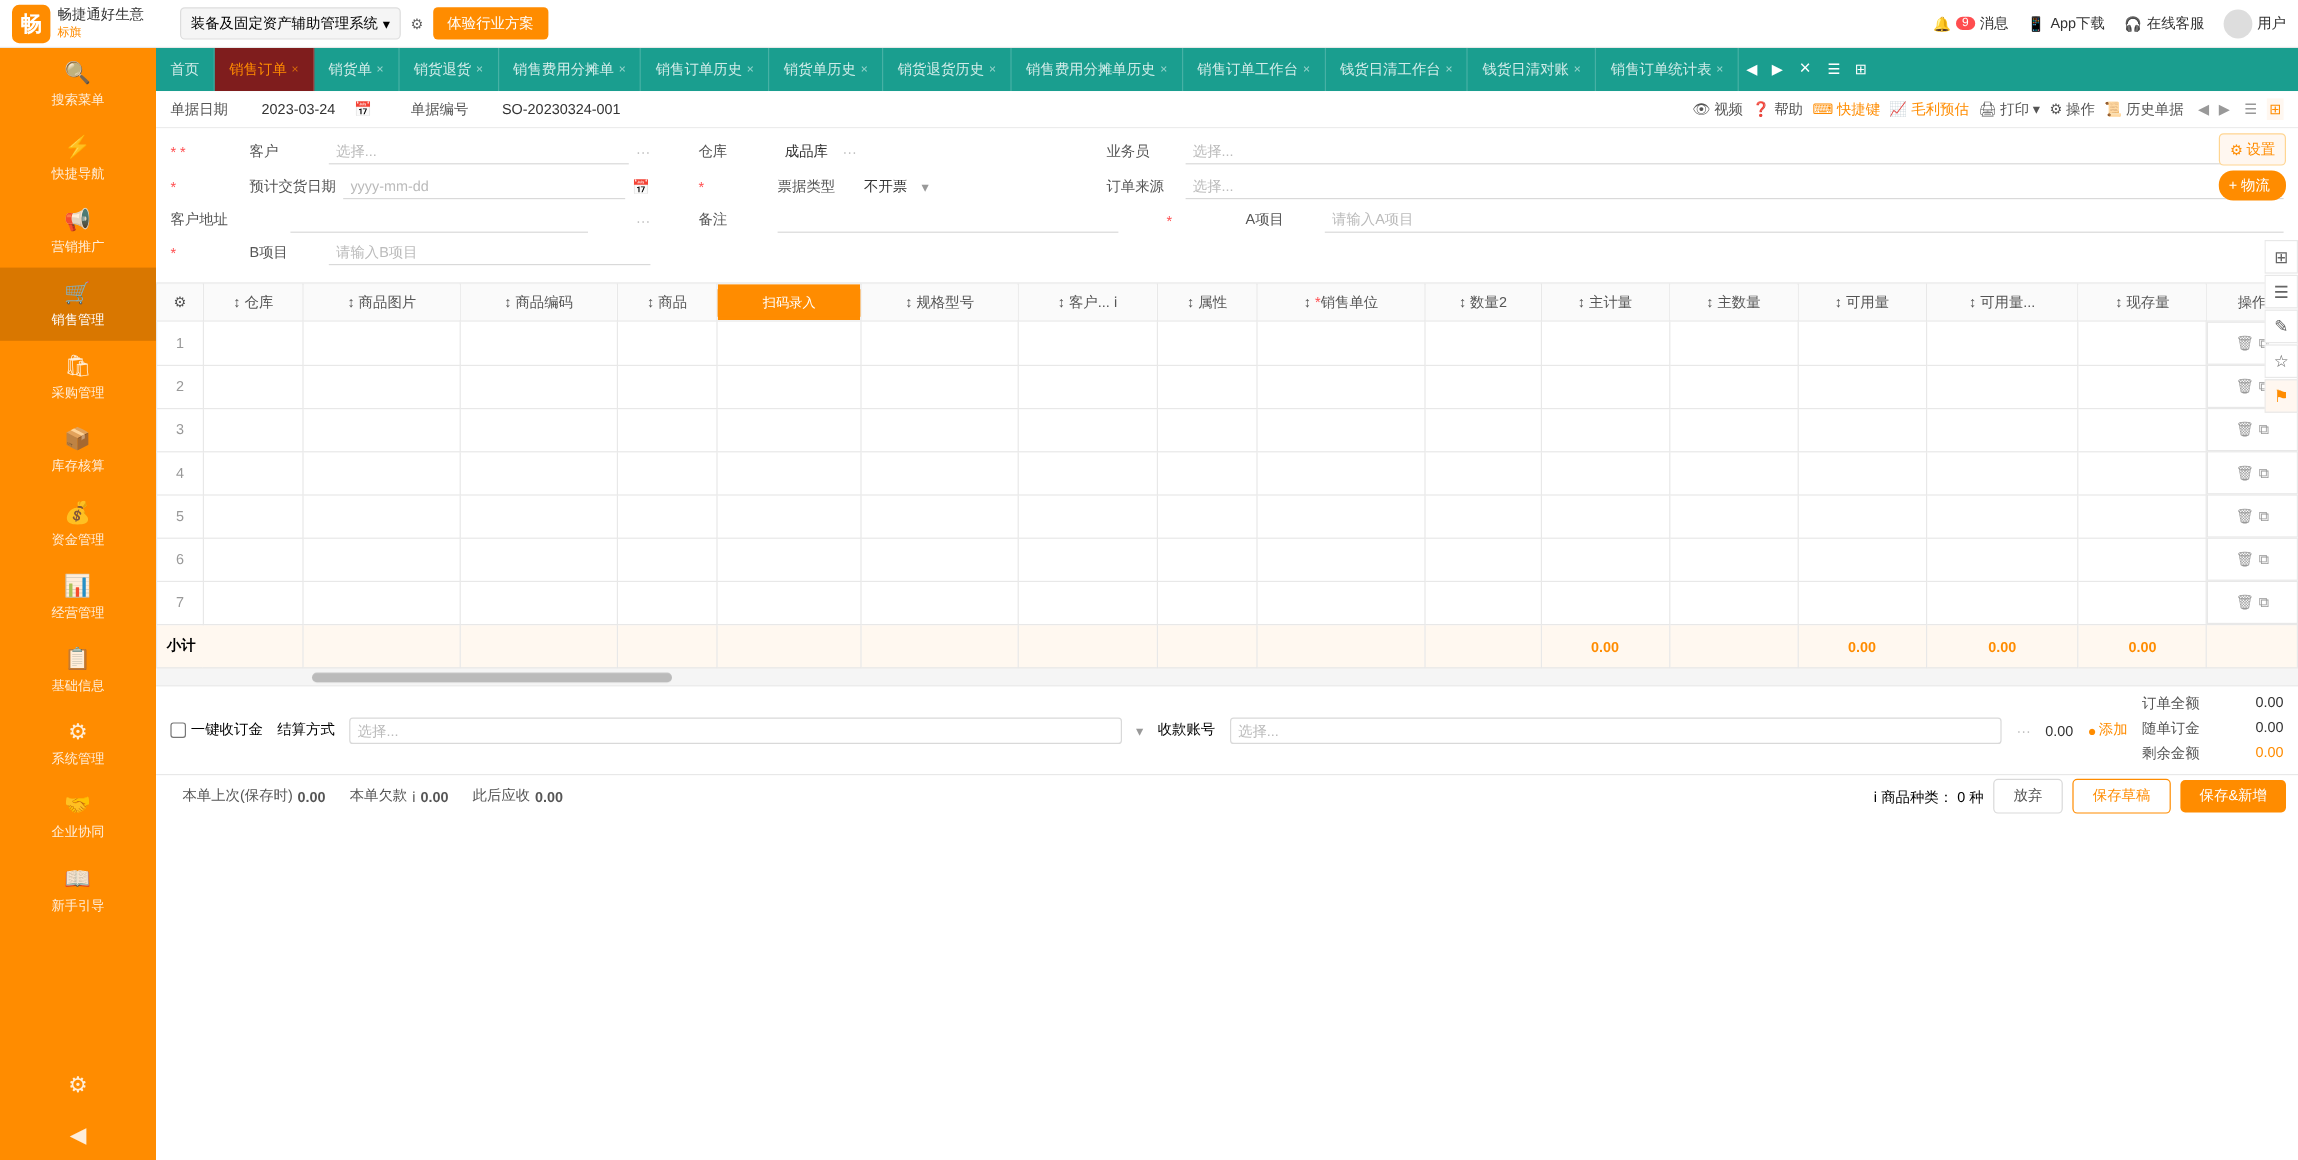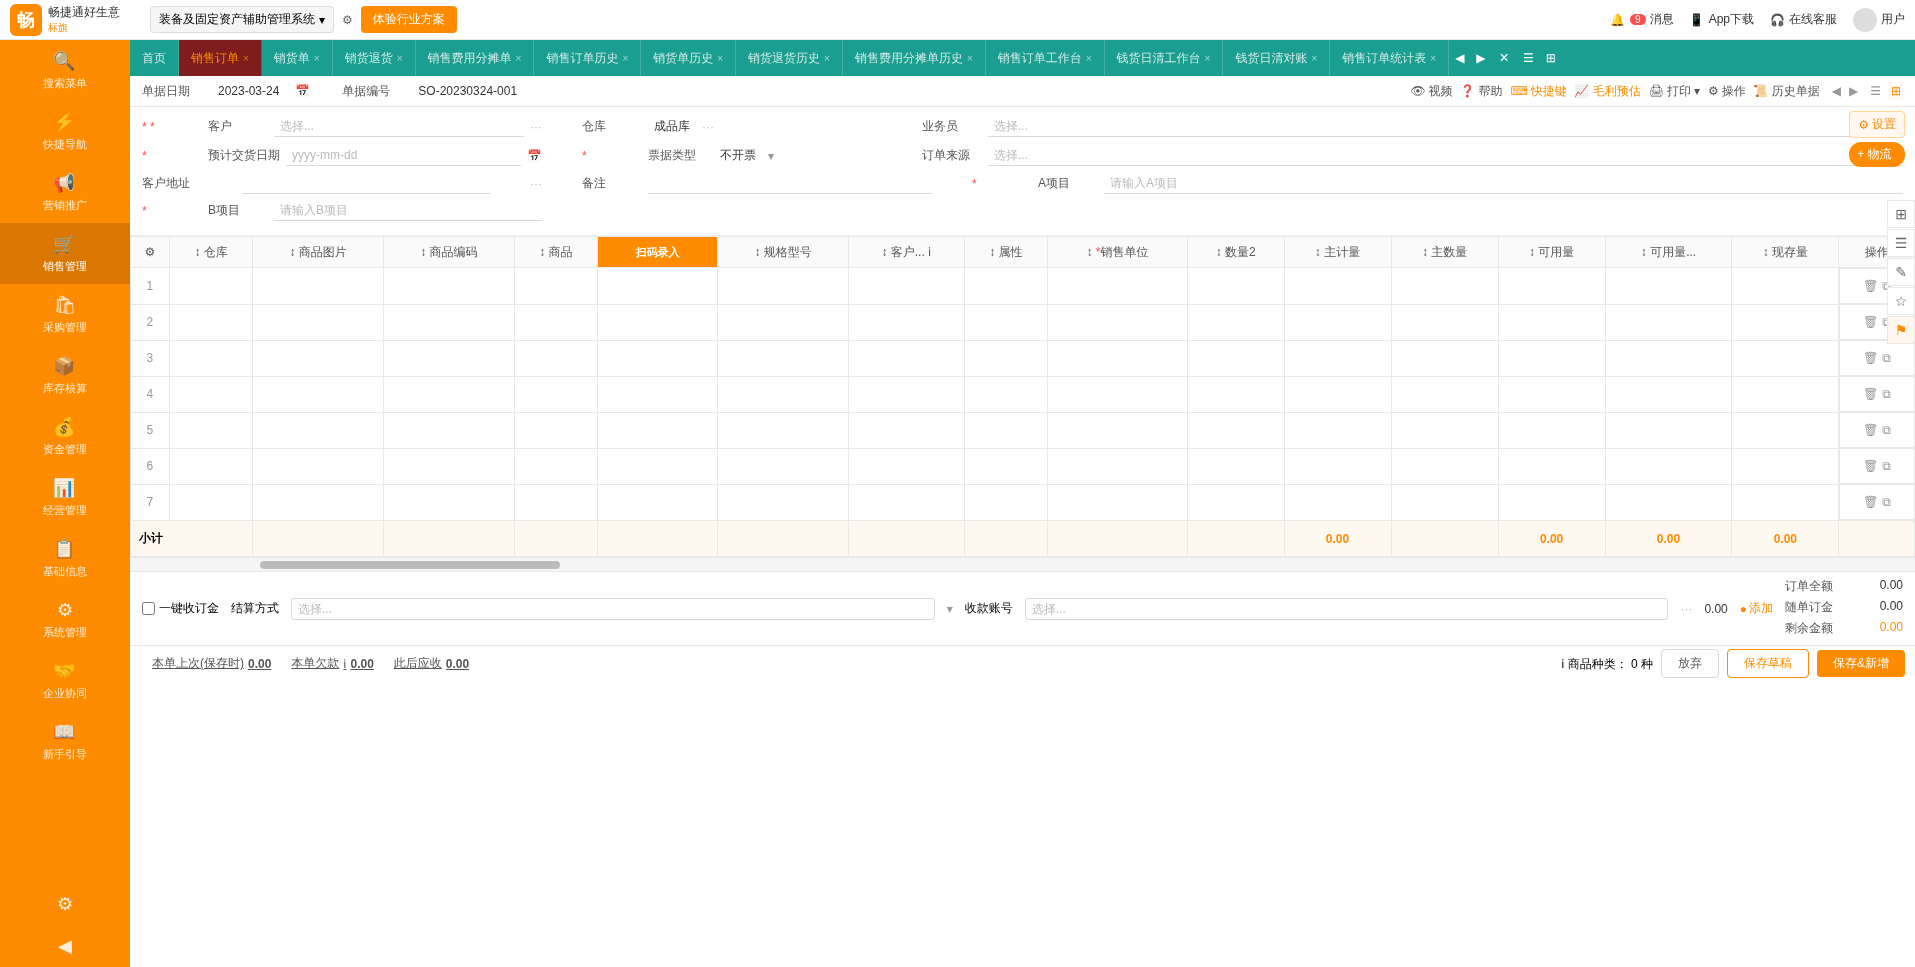--- a/index.html
+++ b/index.html
@@ -57,36 +57,36 @@
     .inner-tabs { display: flex; border-bottom: 1px solid #e8e8e8; padding: 0 12px; background: #fff; }
     .inner-tab { padding: 8px 12px; cursor: pointer; color: #666; border-bottom: 2px solid transparent; }
     .inner-tab.active { color: #ff8c00; border-bottom-color: #ff8c00; font-weight: bold; }
 
     
     .table-wrapper { flex: 1; overflow: auto; }
     .data-table { width: 100%; border-collapse: collapse; }
     .data-table th { background: #fafafa; border: 1px solid #e8e8e8; padding: 6px 4px; text-align: center; white-space: nowrap; color: #555; font-weight: normal; position: sticky; top: 0; z-index: 1; }
     .data-table td { border: 1px solid #e8e8e8; padding: 6px 4px; text-align: center; height: 36px; }
     .row-num { color: #999; }
-    .scan-btn { background: #ff8c00; color: white; border: none; border-radius: 3px; padding: 2px 8px; cursor: pointer; font-size: 11px; font-weight: bold; }
+    .scan-btn { background: #ff8c00; color: white; border: none; border-radius: 3px; padding: 2px 8px; cursor: pointer; font-size: 11px; }
     .required-mark { color: #ff4d4f; }
 
     
     .summary-row td { background: #fff8f0; font-weight: bold; }
     .summary-val { color: #ff8c00; }
 
     
     .scroll-bar-area { height: 14px; background: #f5f5f5; border-top: 1px solid #e8e8e8; overflow-x: auto; }
 
     
     .bottom-form { padding: 6px 12px; background: #fff; border-top: 1px solid #e8e8e8; display: flex; align-items: center; gap: 12px; }
     .checkbox-item { display: flex; align-items: center; gap: 4px; cursor: pointer; }
 
     
-    .status-bar { padding: 0 12px; display: flex; align-items: flex-end; gap: 20px; color: #555; text-decoration: underline; }
+    .status-bar { padding: 0 12px; display: flex; align-items: flex-end; gap: 20px; color: #555; }
     .status-item { display: flex; align-items: center; gap: 4px; }
     .summary-line { display: flex; justify-content: space-between; gap: 20px; margin-bottom: 2px; }
     .summary-line-label { color: #555; }
     .summary-line-val { color: #333; min-width: 50px; text-align: right; }
     .summary-line-val.orange { color: #ff8c00; }
     .btn-discard { background: #fff; border: 1px solid #d9d9d9; border-radius: 4px; padding: 5px 16px; cursor: pointer; color: #555; }
     .btn-save-draft { background: #fff; border: 1px solid #ff8c00; border-radius: 4px; padding: 5px 16px; cursor: pointer; color: #ff8c00; }
     .btn-save-new { background: #ff8c00; border: none; border-radius: 4px; padding: 5px 16px; cursor: pointer; color: white; }
     .side-panel-btn { width: 28px; height: 28px; background: #fff; border: 1px solid #e8e8e8; display: flex; align-items: center; justify-content: center; cursor: pointer; color: #666; font-size: 14px; }
     .setting-btn { background: #fff7f0; border: 1px solid #ffd591; color: #ff8c00; border-radius: 4px; padding: 4px 8px; cursor: pointer; font-size: 11px; display: flex; align-items: center; gap: 3px; }

